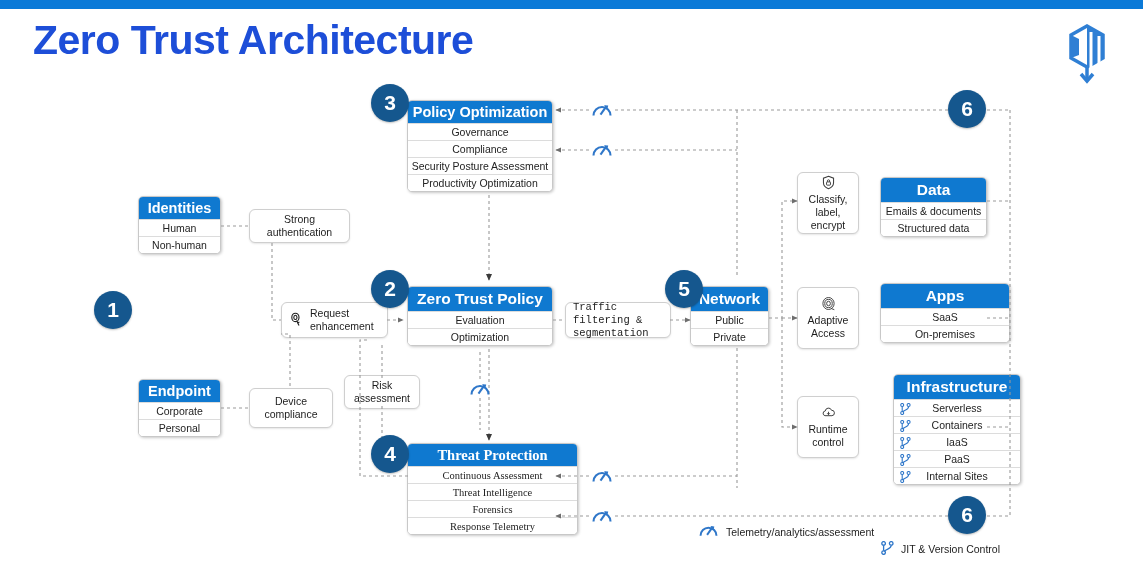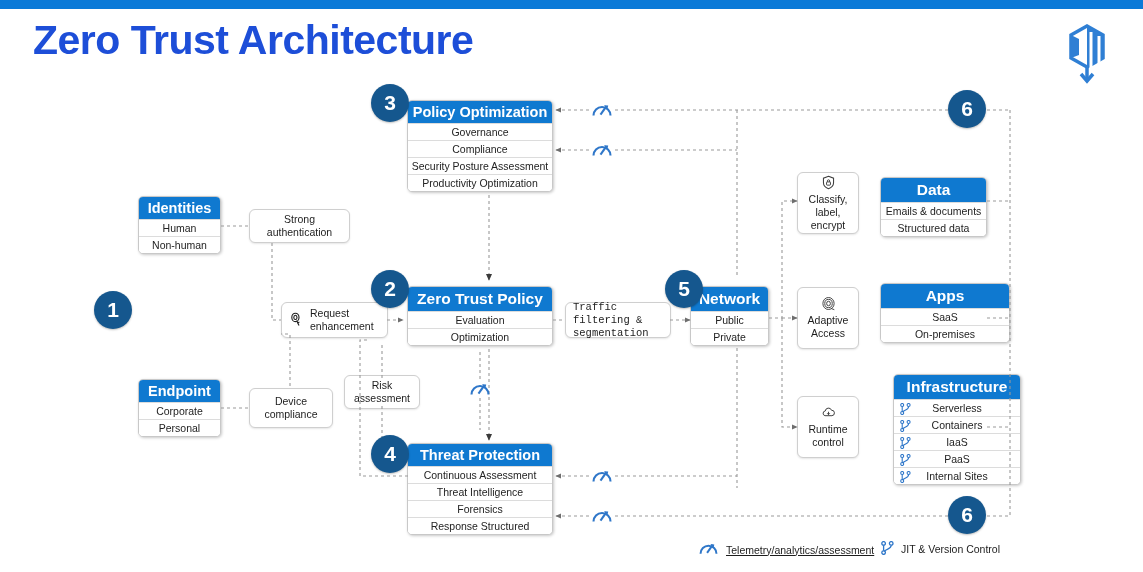--- a/index.html
+++ b/index.html
@@ -278,26 +278,26 @@
   </div>
 
   <div class="step" style="left:371px; top:270px;">2</div>
   <div class="card" style="left:407px; top:286px; width:146px;">
     <div class="card-head lg">Zero Trust Policy</div>
     <div class="card-row">Evaluation</div>
     <div class="card-row">Optimization</div>
   </div>
 
   <div class="step" style="left:371px; top:435px;">4</div>
-  <div class="card" style="left:407px; top:443px; width:146px;">
+  <div class="card" style="left:407px; top:443px; width:171px;font-family:Liberation Serif, serif;">
     <div class="card-head">Threat Protection</div>
     <div class="card-row">Continuous Assessment</div>
     <div class="card-row">Threat Intelligence</div>
     <div class="card-row">Forensics</div>
-    <div class="card-row">Response Structured</div>
+    <div class="card-row">Response Telemetry</div>
   </div>
 
   <div class="step" style="left:665px; top:270px;">5</div>
   <div class="card" style="left:690px; top:286px; width:79px;">
     <div class="card-head lg">Network</div>
     <div class="card-row">Public</div>
     <div class="card-row">Private</div>
   </div>
 
   <div class="note center" style="left:797px; top:172px; width:62px; height:62px; flex-direction:column;">
@@ -436,21 +436,21 @@
     </svg>
   </div>
   <div class="telem" style="left:591px; top:508px;">
     <svg viewBox="0 0 22 16" width="22" height="16">
       <path d="M2.5 13.5 A8.5 8.5 0 0 1 19.5 13.5" fill="none" stroke="#2f77c9" stroke-width="2.1"></path>
       <path d="M15.5 4.2 L9.5 12.6" stroke="#2f77c9" stroke-width="2.1" fill="none"></path>
       <path d="M13 3.2 L17.2 3.6 L16.4 7.6 Z" fill="#2f77c9"></path>
     </svg>
   </div>
 
-  <div class="legend-item" style="left:698px; top:541px;text-decoration:underline;">
+  <div class="legend-item" style="left:698px; top:523px;">
     <span class="lg-icon">
       <svg viewBox="0 0 22 16" width="21" height="15">
         <path d="M2.5 13.5 A8.5 8.5 0 0 1 19.5 13.5" fill="none" stroke="#2f77c9" stroke-width="2.1"></path>
         <path d="M15.5 4.2 L9.5 12.6" stroke="#2f77c9" stroke-width="2.1" fill="none"></path>
         <path d="M13 3.2 L17.2 3.6 L16.4 7.6 Z" fill="#2f77c9"></path>
       </svg>
     </span>
     <span>Telemetry/analytics/assessment</span>
   </div>
 

